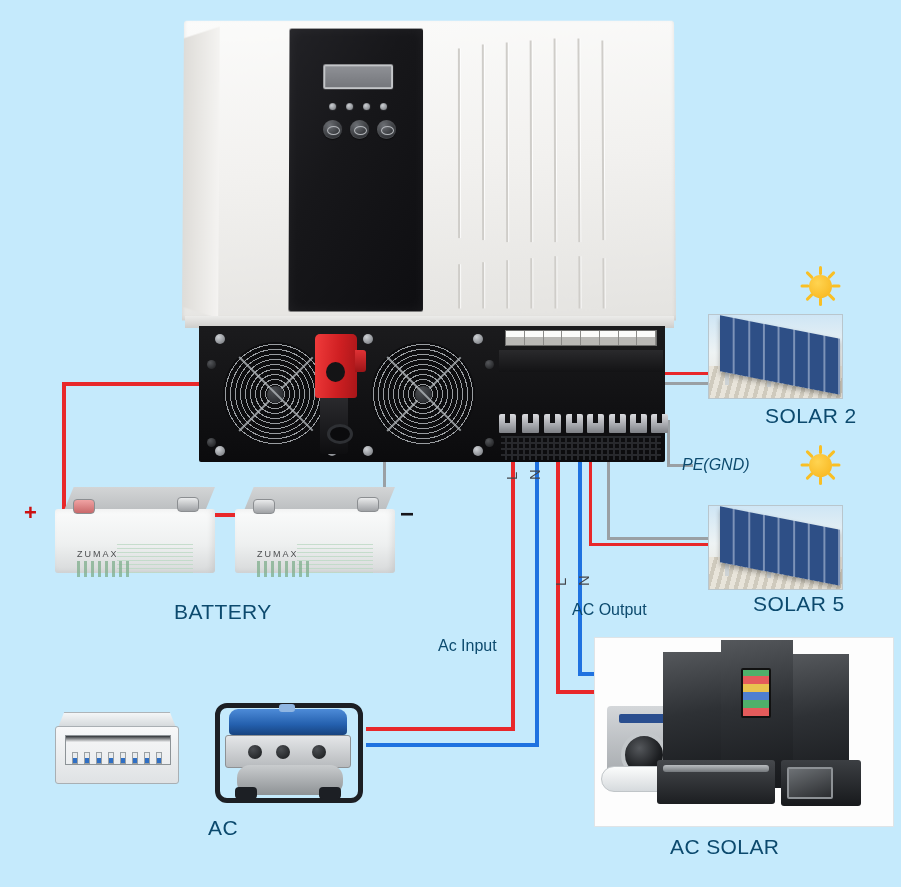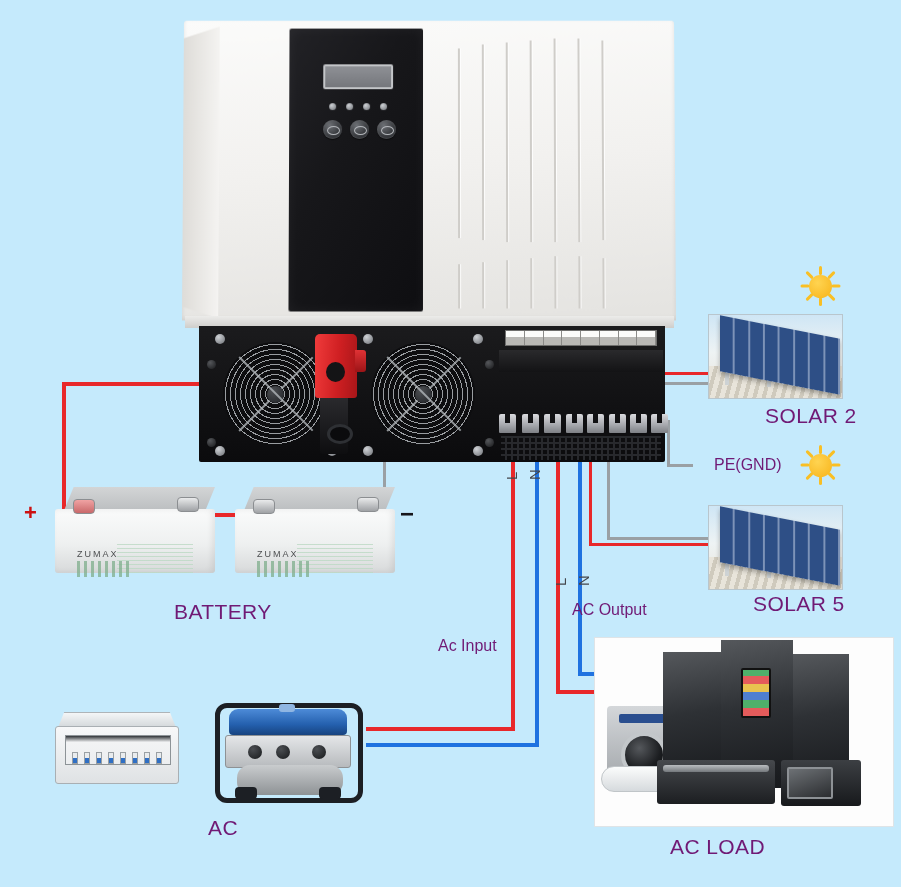--- a/index.html
+++ b/index.html
@@ -7,21 +7,21 @@
     width: 901px; height: 887px;
     background: #c5eafc;
     font-family: "Liberation Sans", sans-serif;
     position: relative;
     overflow: hidden;
   }
   .stage { position: absolute; inset: 0; }
   .abs { position: absolute; }
 
   
-  .label { position: absolute; color: #701a75; white-space: nowrap; }
+  .label { position: absolute; color: #0c4a6e; white-space: nowrap; }
   .lbl-big { font-size: 21px; letter-spacing: .4px; }
   .lbl-mid { font-size: 16px; }
   .lbl-ln  { font-size: 15px; color: #44464b; transform: rotate(-90deg); transform-origin: 0 0; }
   .sign { position: absolute; font-size: 22px; font-weight: 700; color: #cc1111; }
   .sign.neg { color: #16161a; font-size: 24px; }
 
   
   .w { position: absolute; }
   .wr { background: #e8282a; }
   .wb { background: #1f72e0; }
@@ -453,21 +453,21 @@
   </div>
   <div class="solar" style="left:708px; top:505px;">
     <span class="solar-sky"></span>
       <span class="solar-roof"></span>
     <span class="solar-leg" style="left:16px; top:44px; width:4px; height:26px;"></span>
     <span class="solar-leg" style="left:58px; top:50px; width:4px; height:22px;"></span>
     <span class="solar-arr"></span>
   </div>
   <span class="label lbl-big" style="left:753px; top:592px;">SOLAR 5</span>
 
-  <span class="label lbl-mid" style="left:714px; top:456px;">PE(GND)</span>
+  <span class="label lbl-mid" style="left:682px; top:456px;font-style:italic;">PE(GND)</span>
 
   <span class="label lbl-ln" style="left:503px; top:480px;">L</span>
   <span class="label lbl-ln" style="left:526px; top:480px;">N</span>
   <span class="label lbl-ln" style="left:552px; top:586px;">L</span>
   <span class="label lbl-ln" style="left:575px; top:586px;">N</span>
 
   <span class="label lbl-mid" style="left:438px; top:637px;">Ac Input</span>
   <span class="label lbl-mid" style="left:572px; top:601px;">AC Output</span>
 
   <div class="bbox">
@@ -527,15 +527,15 @@
     <span class="ap" style="left:198px; top:16px; width:56px; height:134px;"></span>
     <span class="fridge-screen"></span>
     <div class="ac-split"></div>
     <div class="oven">
       <span class="oven-bar"></span>
     </div>
     <div class="micro">
       <span class="micro-win"></span>
     </div>
   </div>
-  <span class="label lbl-big" style="left:670px; top:835px;">AC LOAD</span>
+  <span class="label lbl-big" style="left:670px; top:835px;">AC SOLAR</span>
 
 </div>
 
 </body></html>

